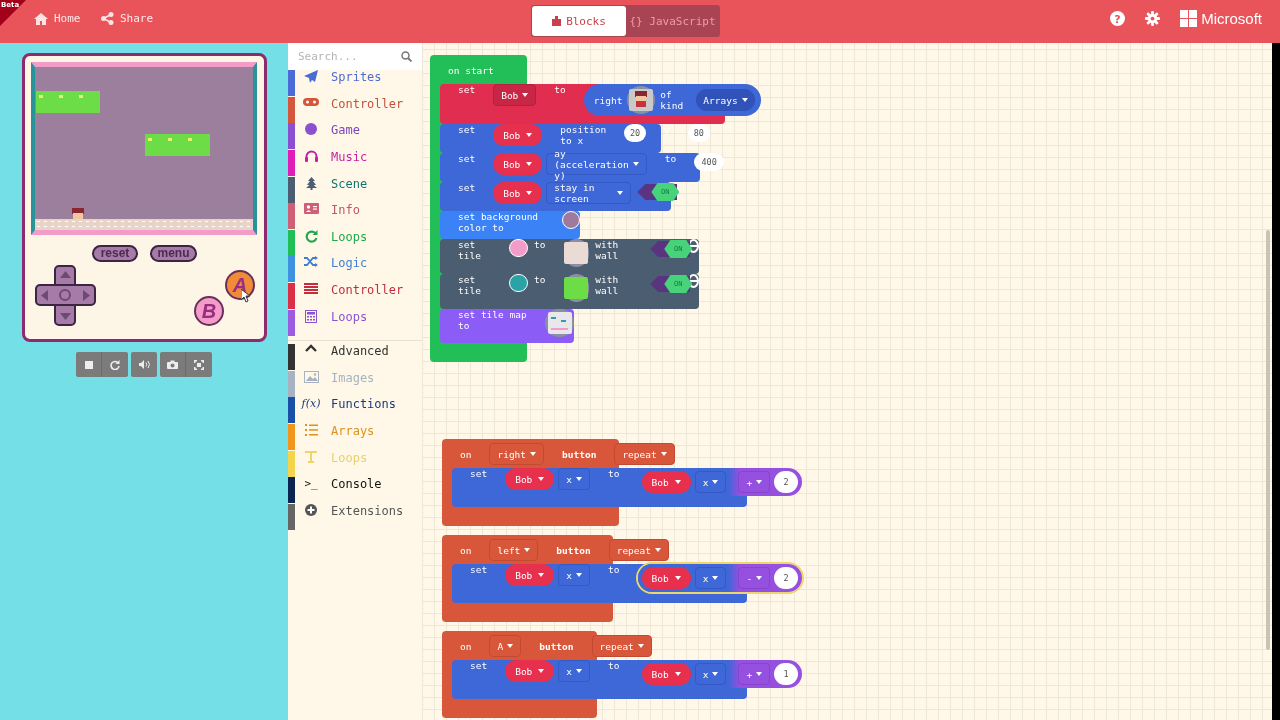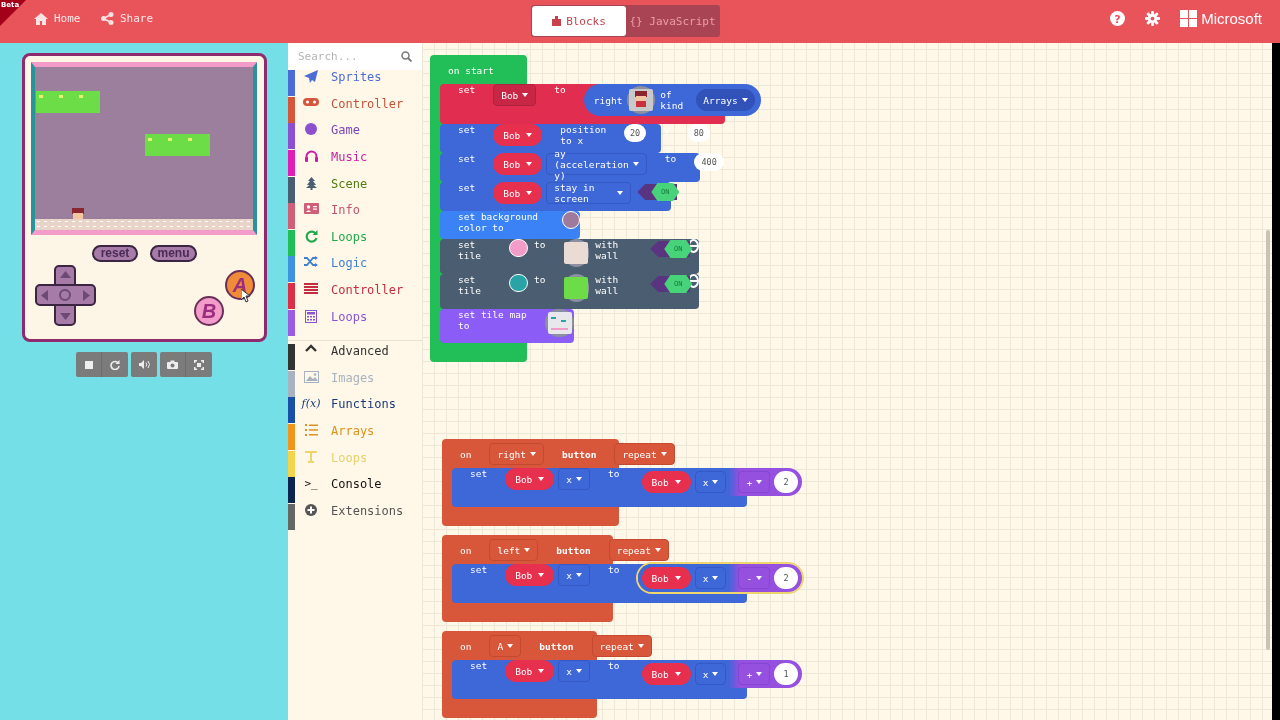--- a/index.html
+++ b/index.html
@@ -240,21 +240,21 @@
       </span>
     <span style="color:#c81ea4">Music</span>
   </div>
   <div class="cat" style="top:134px">
     <div class="bar" style="background:#4b5d70"></div>
     <span class="ic">
         <svg width="11" height="13" viewBox="0 0 11 13">
           <path d="M5.5 0 2 4h2L1 8h2.5L0 11h4.5v2h2v-2H11L7.5 8H10L7 4h2z" fill="#4b5d70"></path>
         </svg>
       </span>
-    <span style="color:#4d7c0f">Scene</span>
+    <span style="color:#0f766e">Scene</span>
   </div>
   <div class="cat" style="top:160px">
     <div class="bar" style="background:#cf5f77"></div>
     <span class="ic">
         <svg width="15" height="11" viewBox="0 0 15 11">
           <rect width="15" height="11" rx="1" fill="#cf5f77"></rect>
           <circle cx="4.5" cy="4" r="1.7" fill="#fff"></circle>
           <path d="M2 9q2.5-3.5 5 0z" fill="#fff"></path>
           <rect x="9" y="3" width="4" height="1.2" fill="#fff"></rect>
           <rect x="9" y="5.5" width="4" height="1.2" fill="#fff"></rect>

